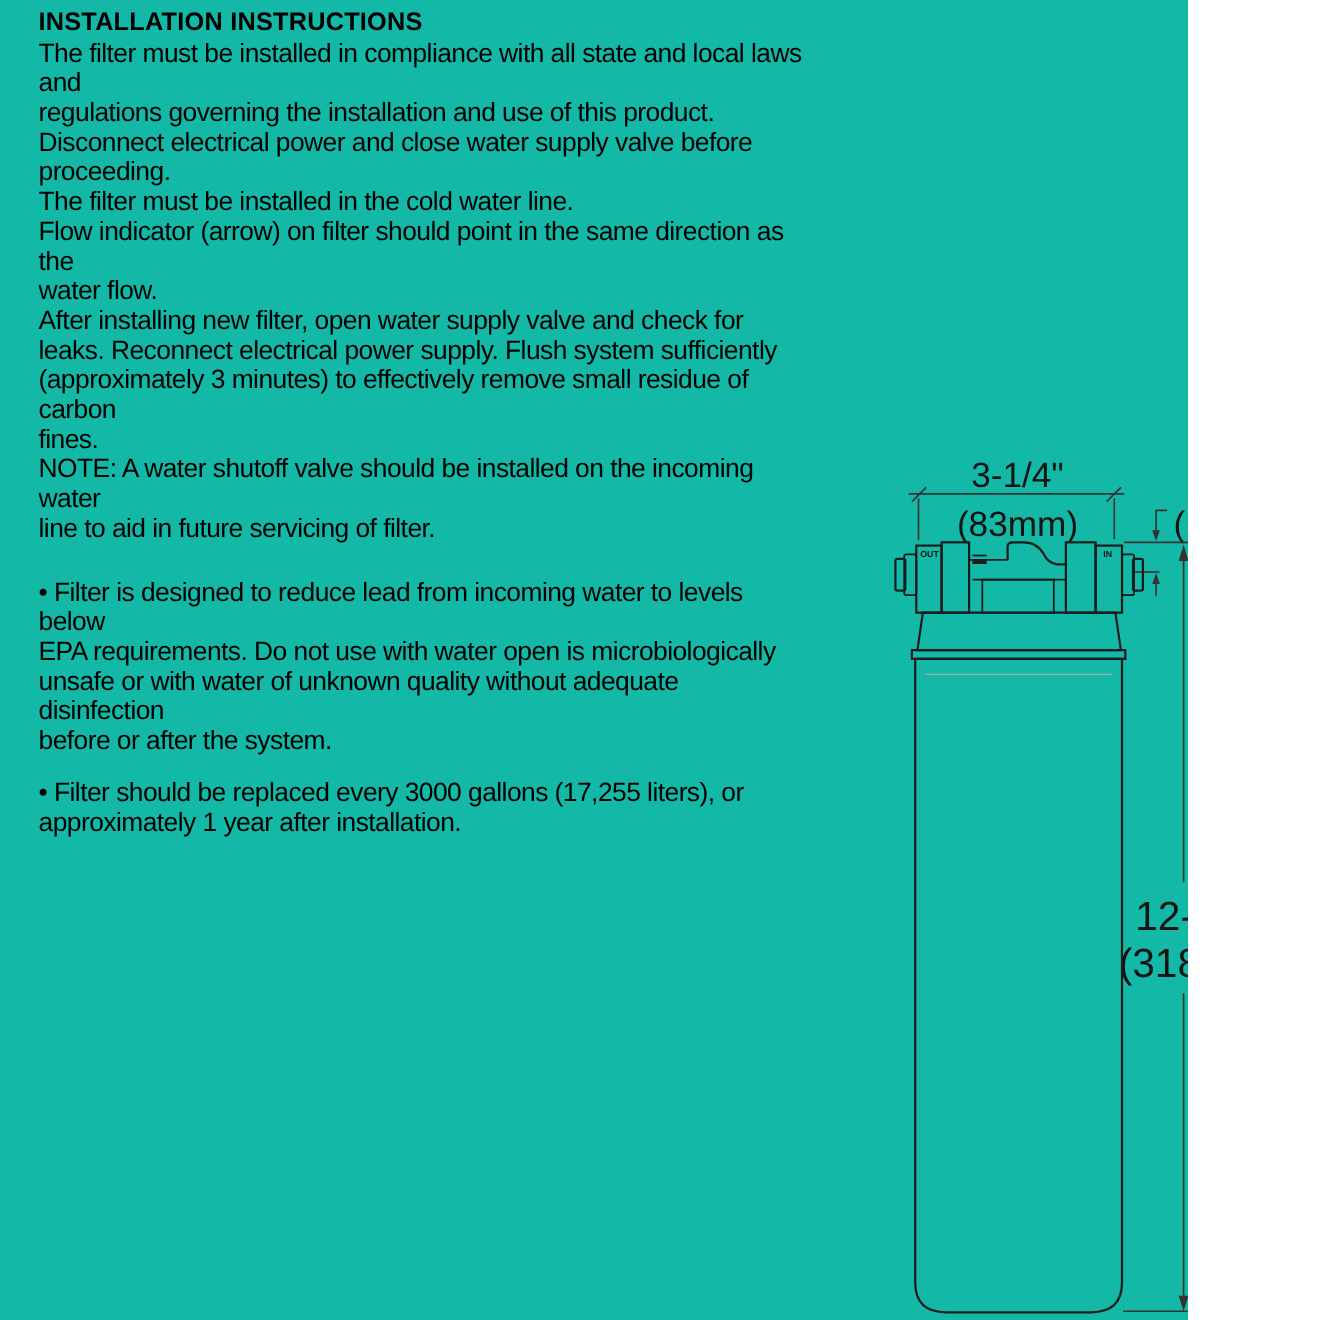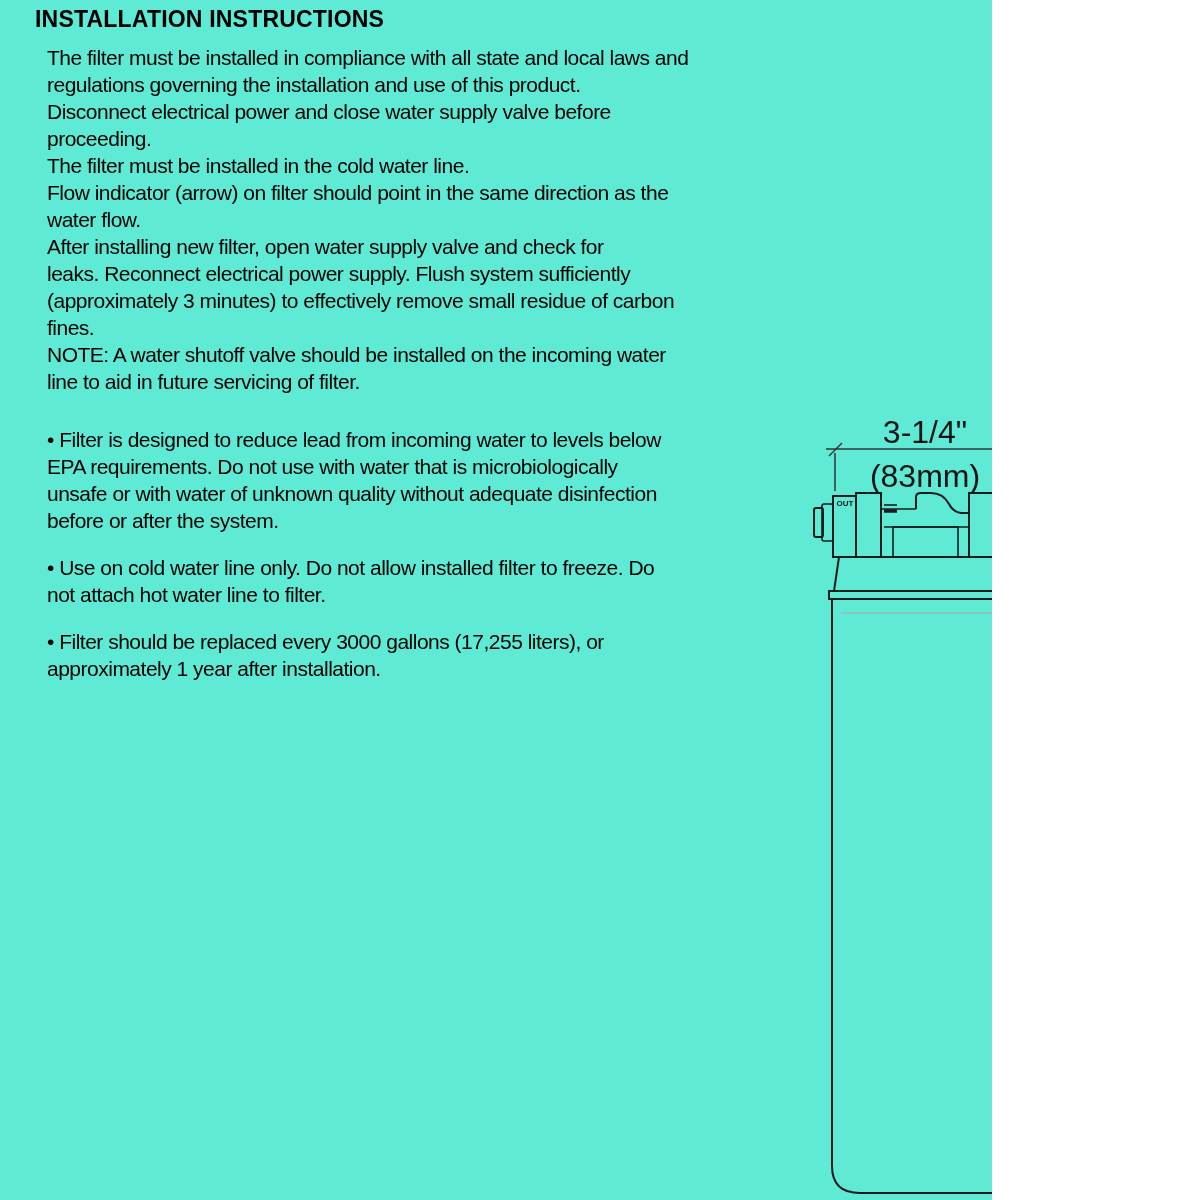--- a/index.html
+++ b/index.html
@@ -1,43 +1,43 @@
 <!DOCTYPE html>
 <html><head>
 <meta charset="utf-8">
 <style>
   html, body { margin: 0; padding: 0; background: #ffffff; }
   .page {
     position: relative;
-    width: 992px;
+    width: 1080px;
     height: 1200px;
-    background: #5eead4;
+    background: #14b8a6;
     overflow: hidden;
     font-family: "Liberation Sans", sans-serif;
     color: #000000;
   }
   .doc {
     position: absolute;
     left: 35px;
     top: 6px;
     width: 700px;
   }
   .heading {
     font-size: 23px;
     font-weight: bold;
     line-height: 26px;
     letter-spacing: 0.2px;
     margin: 0 0 3px 0;
   }
   .body-text {
-    font-size: 21px;
+    font-size: 24px;
     line-height: 27px;
     letter-spacing: -0.5px;
     white-space: pre-line;
-    margin: 12px;
+    margin: 0;
   }
   .caution-heading { margin-top: 14px; margin-bottom: 0; }
   .bullet-1 { margin-top: 31px; }
   .bullet-2, .bullet-3 { margin-top: 20px; }
   .diagram-svg {
     position: absolute;
     left: 780px;
     top: 400px;
     width: 420px;
     height: 800px;
@@ -64,25 +64,23 @@
 The filter must be installed in the cold water line.
 Flow indicator (arrow) on filter should point in the same direction as the
 water flow.
 After installing new filter, open water supply valve and check for
 leaks. Reconnect electrical power supply. Flush system sufficiently
 (approximately 3 minutes) to effectively remove small residue of carbon
 fines.
 NOTE: A water shutoff valve should be installed on the incoming water
 line to aid in future servicing of filter.</div>
     <div class="body-text bullet-1">• Filter is designed to reduce lead from incoming water to levels below
-EPA requirements. Do not use with water that is microbiologically
+EPA requirements. Do not use with water open is microbiologically
 unsafe or with water of unknown quality without adequate disinfection
 before or after the system.</div>
-    <div class="body-text bullet-2">• Use on cold water line only. Do not allow installed filter to freeze. Do
-not attach hot water line to filter.</div>
     <div class="body-text bullet-3">• Filter should be replaced every 3000 gallons (17,255 liters), or
 approximately 1 year after installation.</div>
   </div>
 
   <svg class="diagram-svg" viewBox="780 400 420 800">
 
     <g>
       <text x="925" y="443" font-size="32" text-anchor="middle" class="dim-text">3-1/4"</text>
       <line x1="826" y1="449" x2="1022" y2="449" class="dim"></line>
       <line x1="829" y1="456" x2="842" y2="443" class="dim"></line>

